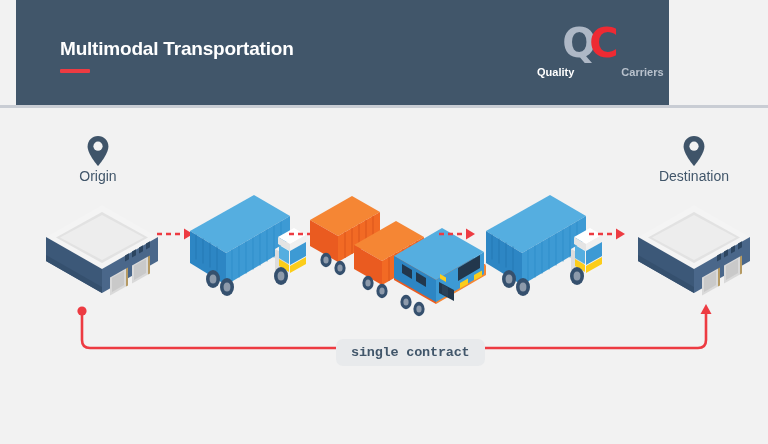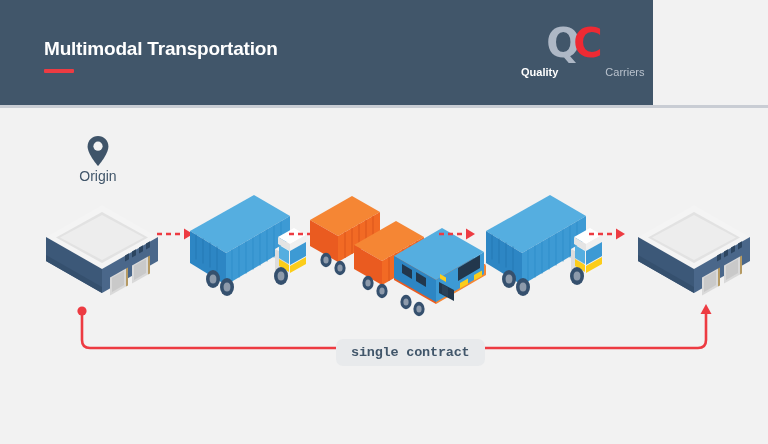--- a/index.html
+++ b/index.html
@@ -17,21 +17,21 @@
     position: relative;
     width: 768px;
     height: 444px;
     background: #f2f2f2;
     overflow: hidden;
   }
 
   
   #header {
     position: absolute;
-    left: 0; top: 0;
+    left: 16px; top: 0;
     width: 653px;
     height: 105px;
     background: #41566a;
     box-sizing: border-box;
   }
   #header-divider {
     position: absolute;
     left: 0; top: 105px;
     width: 768px;
     height: 3px;
@@ -87,21 +87,21 @@
     line-height: 13px;
     white-space: nowrap;
   }
   #logo-word-quality {
     color: #ffffff;
     font-weight: bold;
     text-align: center;
   }
   #logo-word-carriers {
     color: #b9c2cd;
-    font-weight: normal;
+    font-weight: bold;
     padding-left: 44px;
   }
 
   
   #stage {
     position: absolute;
     left: 14px; top: 108px;
     width: 768px;
     height: 336px;
   }
@@ -379,20 +379,27 @@
       </svg>
     </div>
 
     <div class="dash-arrow" style="left:574px; top:118px;">
       <svg width="40" height="16" viewBox="0 0 40 16">
         <line x1="1" y1="8" x2="27" y2="8" stroke="#ed3b42" stroke-width="2.4" stroke-dasharray="5,4"></line>
         <polygon points="28,2.5 37,8 28,13.5" fill="#ed3b42"></polygon>
       </svg>
     </div>
 
+    <div class="pin-group" style="left:620px; top:27px;">
+      <svg class="pin-icon" width="24" height="32" viewBox="0 0 24 32">
+        <path d="M12 1 C6.2 1 1.6 5.6 1.6 11.4 C1.6 19 12 31 12 31 C12 31 22.4 19 22.4 11.4 C22.4 5.6 17.8 1 12 1 Z" fill="#3f5469"></path>
+        <circle cx="12" cy="11.2" r="4.6" fill="#f2f2f2"></circle>
+      </svg>
+      <div class="pin-label">Destination</div>
+    </div>
 
     <div class="node" style="left:620px; top:85px;">
       <svg width="120" height="110" viewBox="0 0 120 110">
         <polygon points="60,12 116,44 60,76 4,44" fill="#f4f4f4"></polygon>
         <polygon points="60,19 106,44.5 60,70 14,44.5" fill="#e2e2e2"></polygon>
         <polygon points="60,22 102,44.5 60,67 18,44.5" fill="#ededed"></polygon>
         <polygon points="4,44 60,76 60,100 4,68" fill="#3c5878"></polygon>
         <polygon points="60,76 116,44 116,68 60,100" fill="#4a678a"></polygon>
         <polygon points="4,62 60,94 60,100 4,68" fill="#35506e"></polygon>
         <polygon points="68,84.5 84,75.5 84,93.5 68,102.5" fill="#d9d9d9"></polygon>

